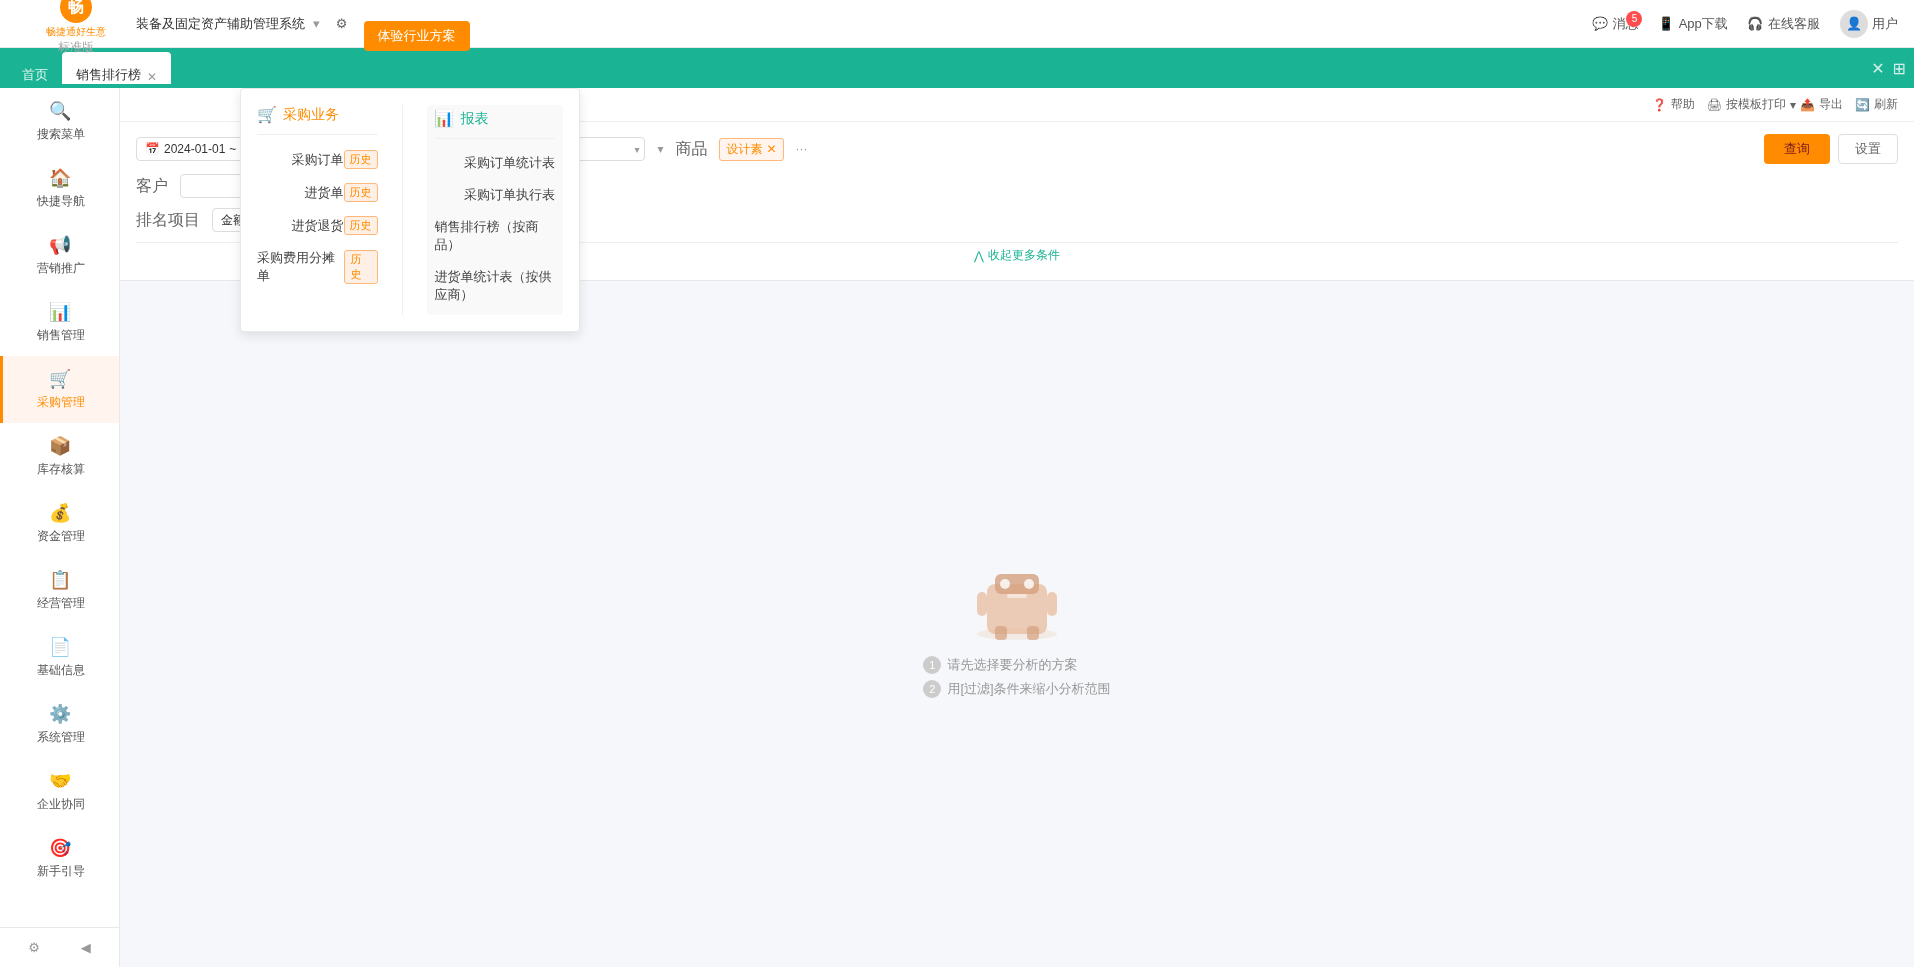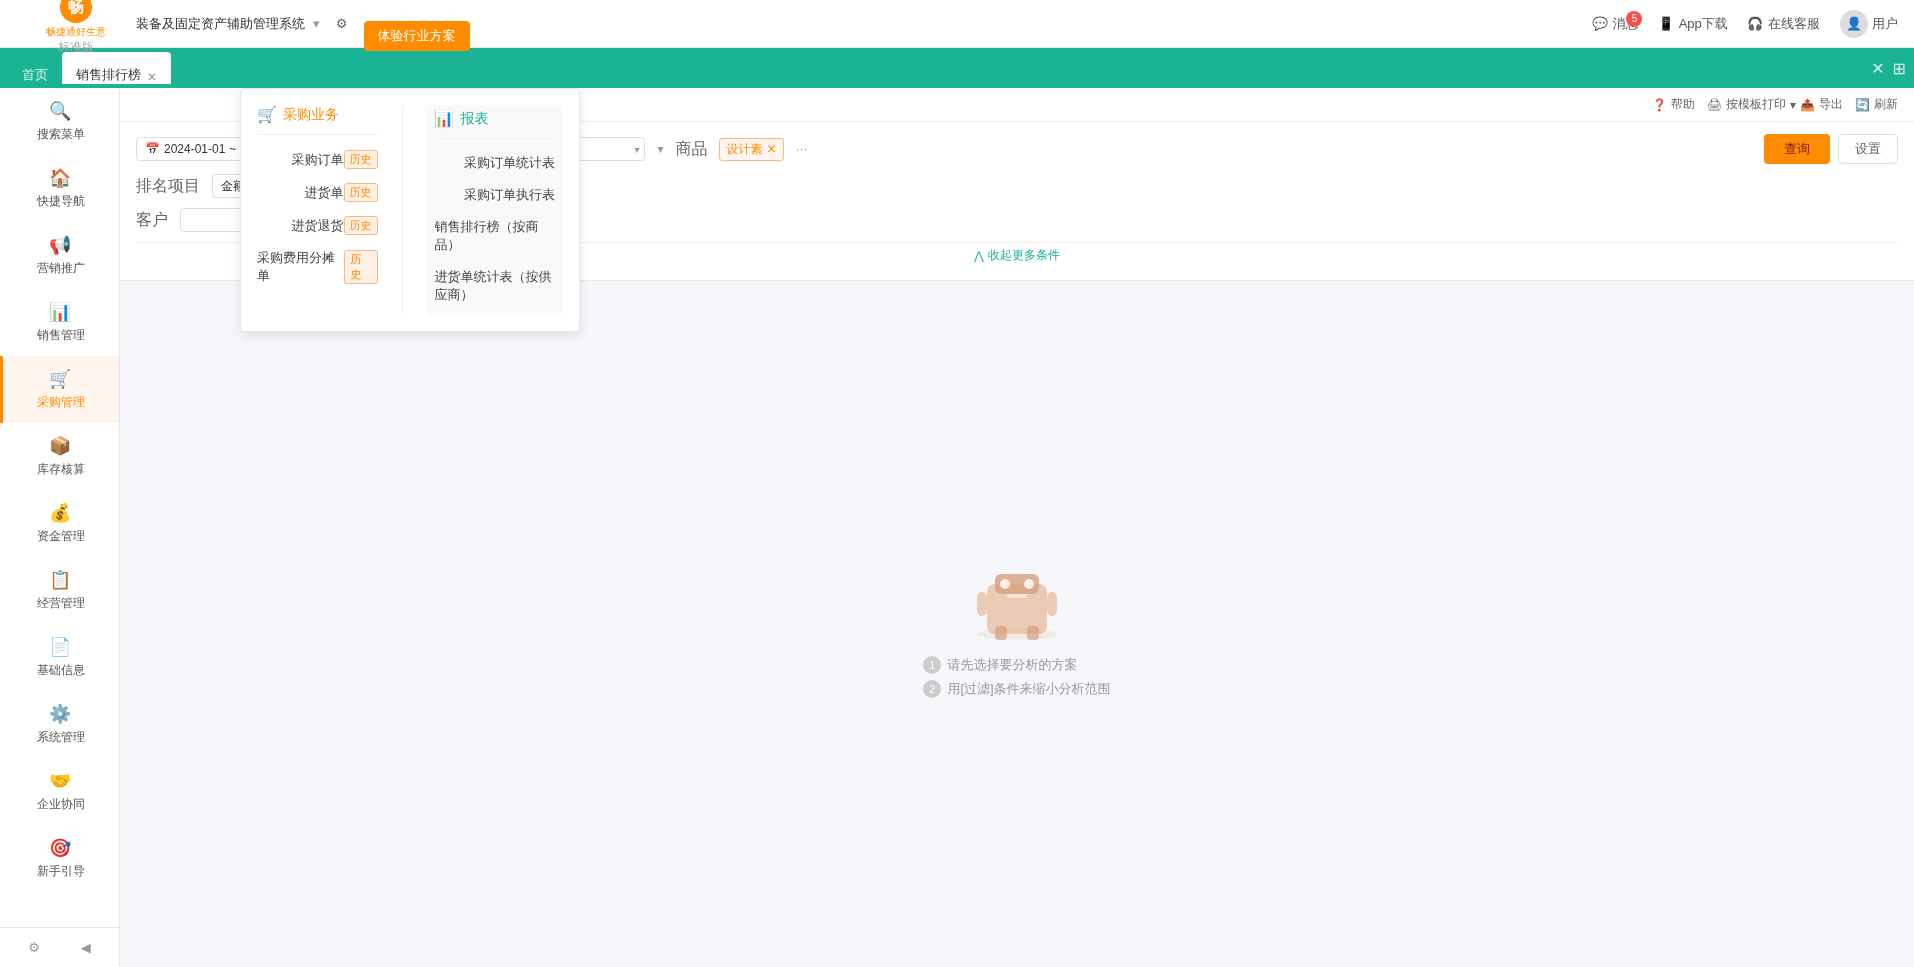--- a/index.html
+++ b/index.html
@@ -644,41 +644,41 @@
         </span>
         <span class="more-btn">···</span>
 
         <div style="margin-left:auto;display:flex;gap:8px;">
           <button class="query-btn">查询</button>
           <button class="setting-btn">设置</button>
         </div>
       </div>
 
       <div class="filter-row">
+        <span class="filter-label">客户</span>
+        <div class="filter-select-wrap">
+          <select class="filter-select" style="min-width:200px;">
+            <option></option>
+          </select>
+        </div>
+        <span class="more-btn">···</span>
+      </div>
+
+      <div class="filter-row">
         <span class="filter-label">排名项目</span>
         <div class="filter-select-wrap">
           <select class="filter-select">
             <option>金额</option>
           </select>
         </div>
         <span class="more-btn">▾</span>
 
         <span class="filter-label">业务员</span>
         <div class="filter-select-wrap">
           <select class="filter-select">
-            <option></option>
-          </select>
-        </div>
-        <span class="more-btn">···</span>
-      </div>
-
-      <div class="filter-row">
-        <span class="filter-label">客户</span>
-        <div class="filter-select-wrap">
-          <select class="filter-select" style="min-width:200px;">
             <option></option>
           </select>
         </div>
         <span class="more-btn">···</span>
       </div>
 
       <div class="collapse-btn">
         <span>⋀</span>
         <span>收起更多条件</span>
       </div>

